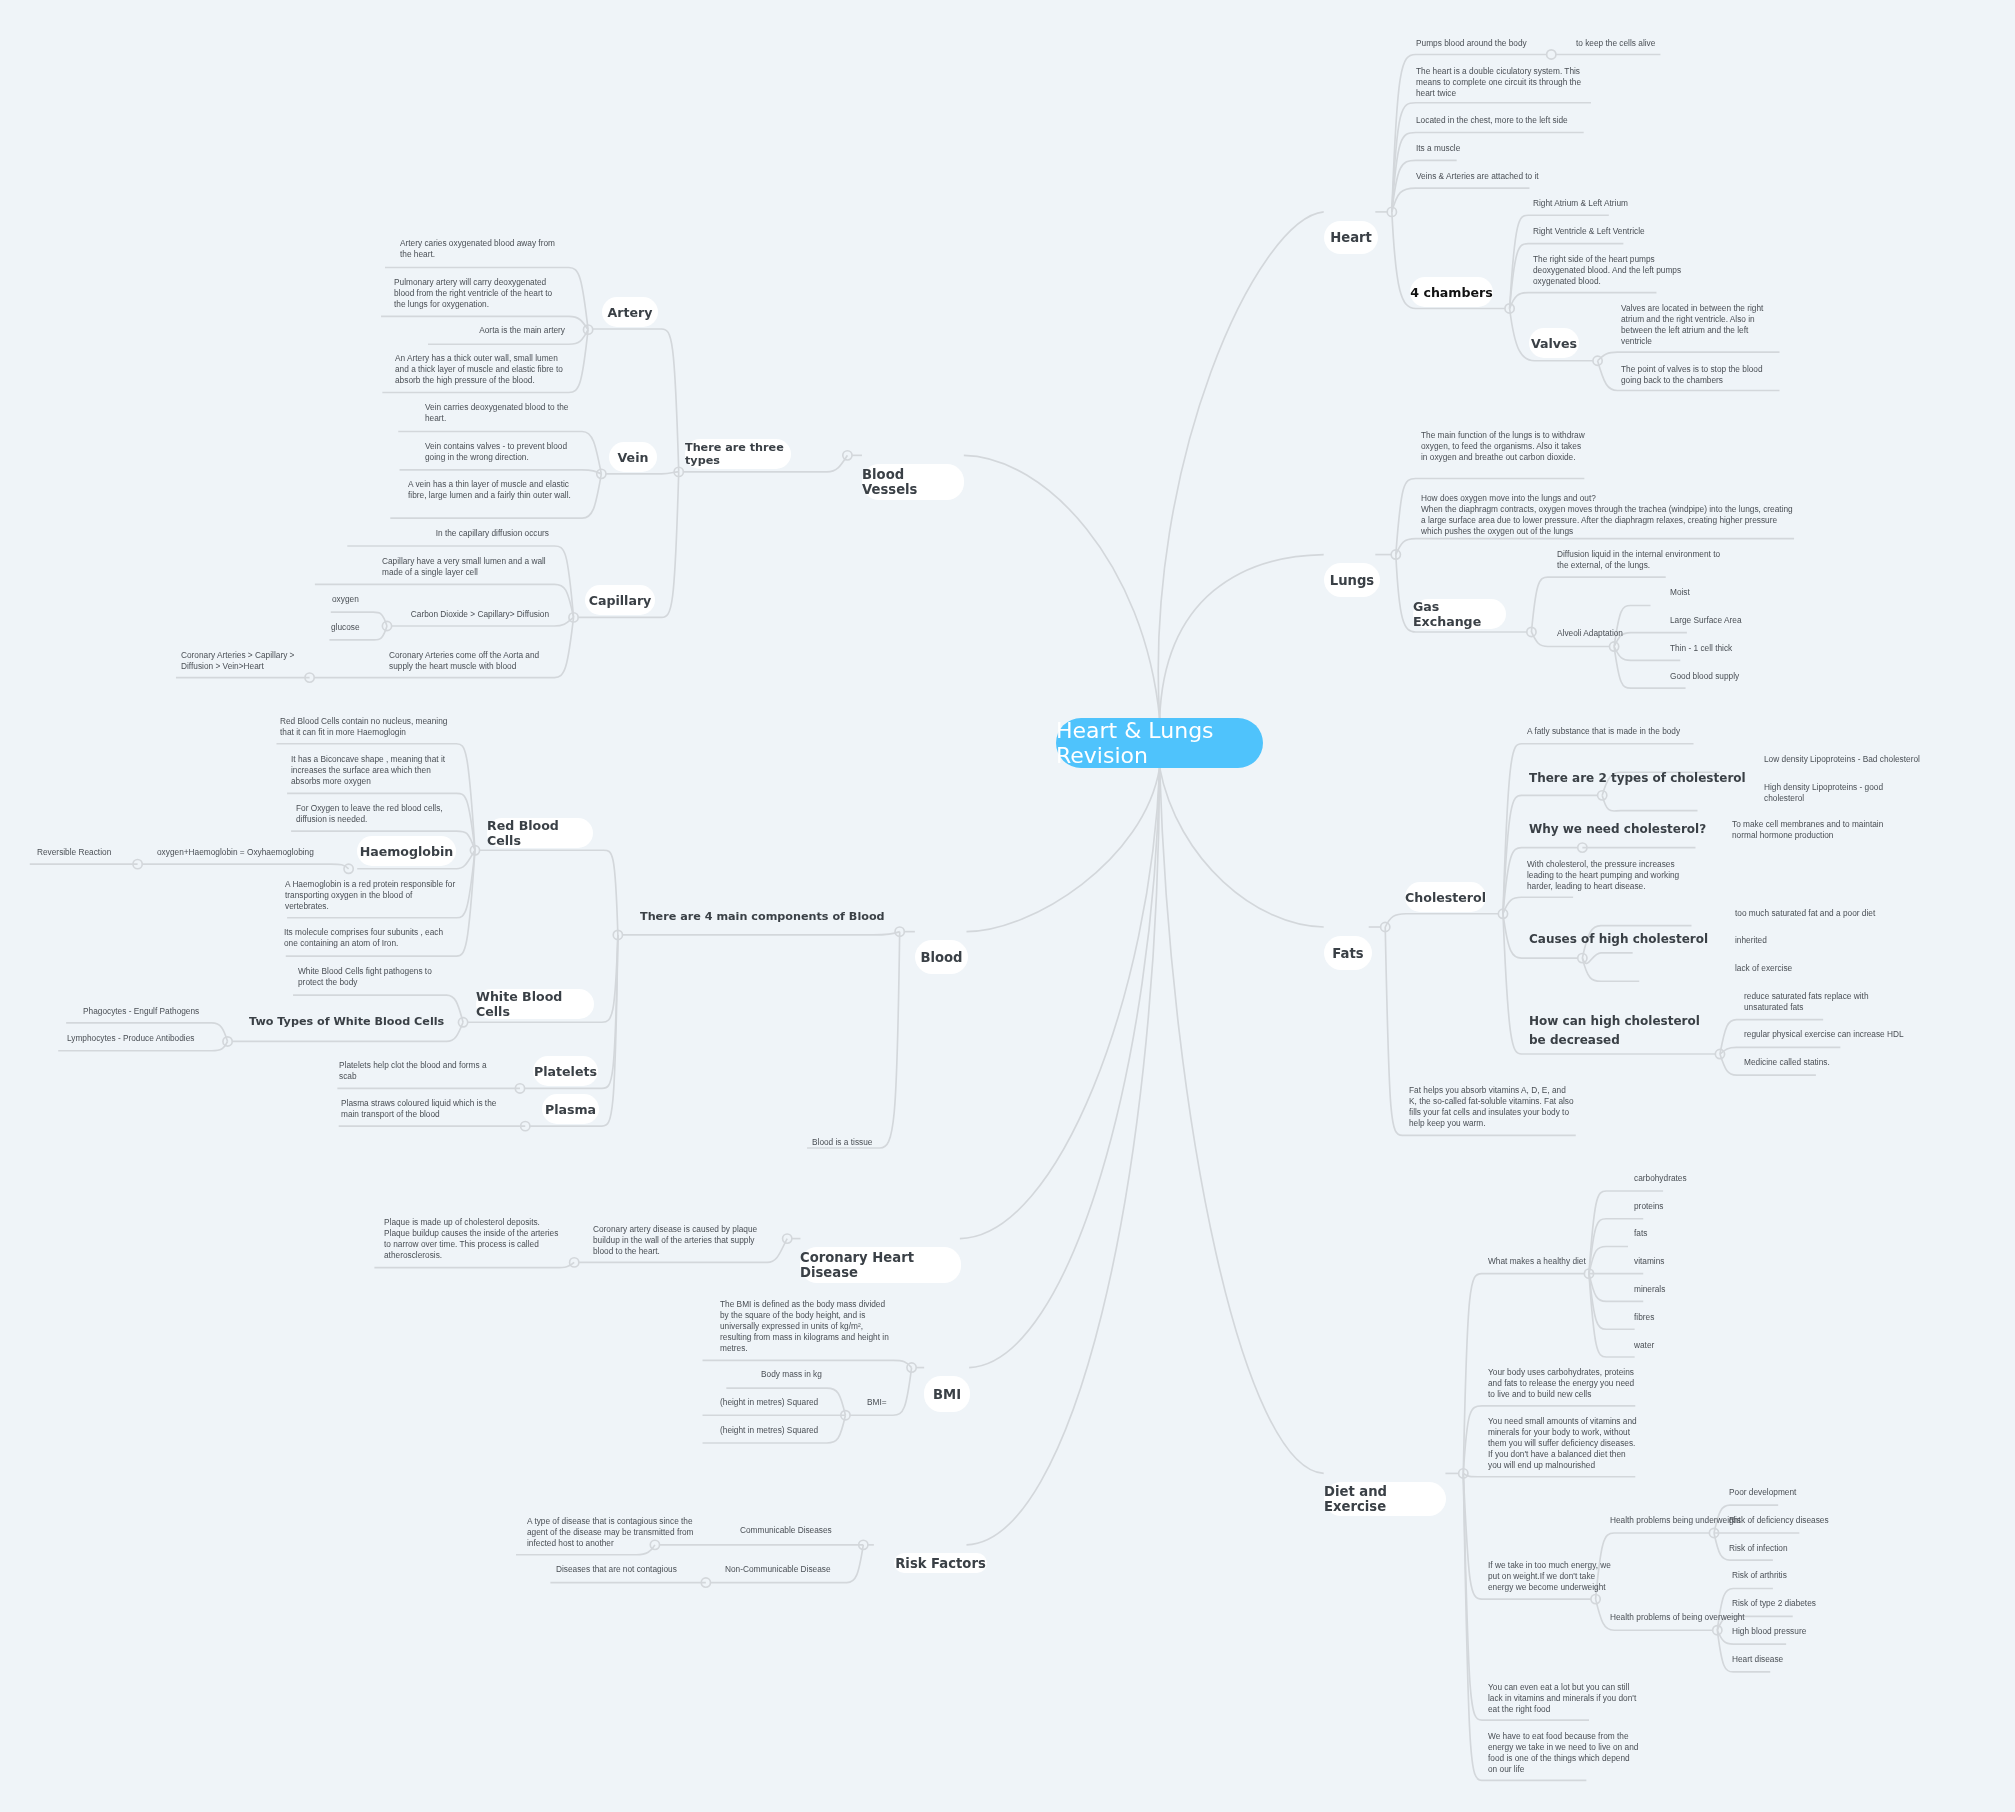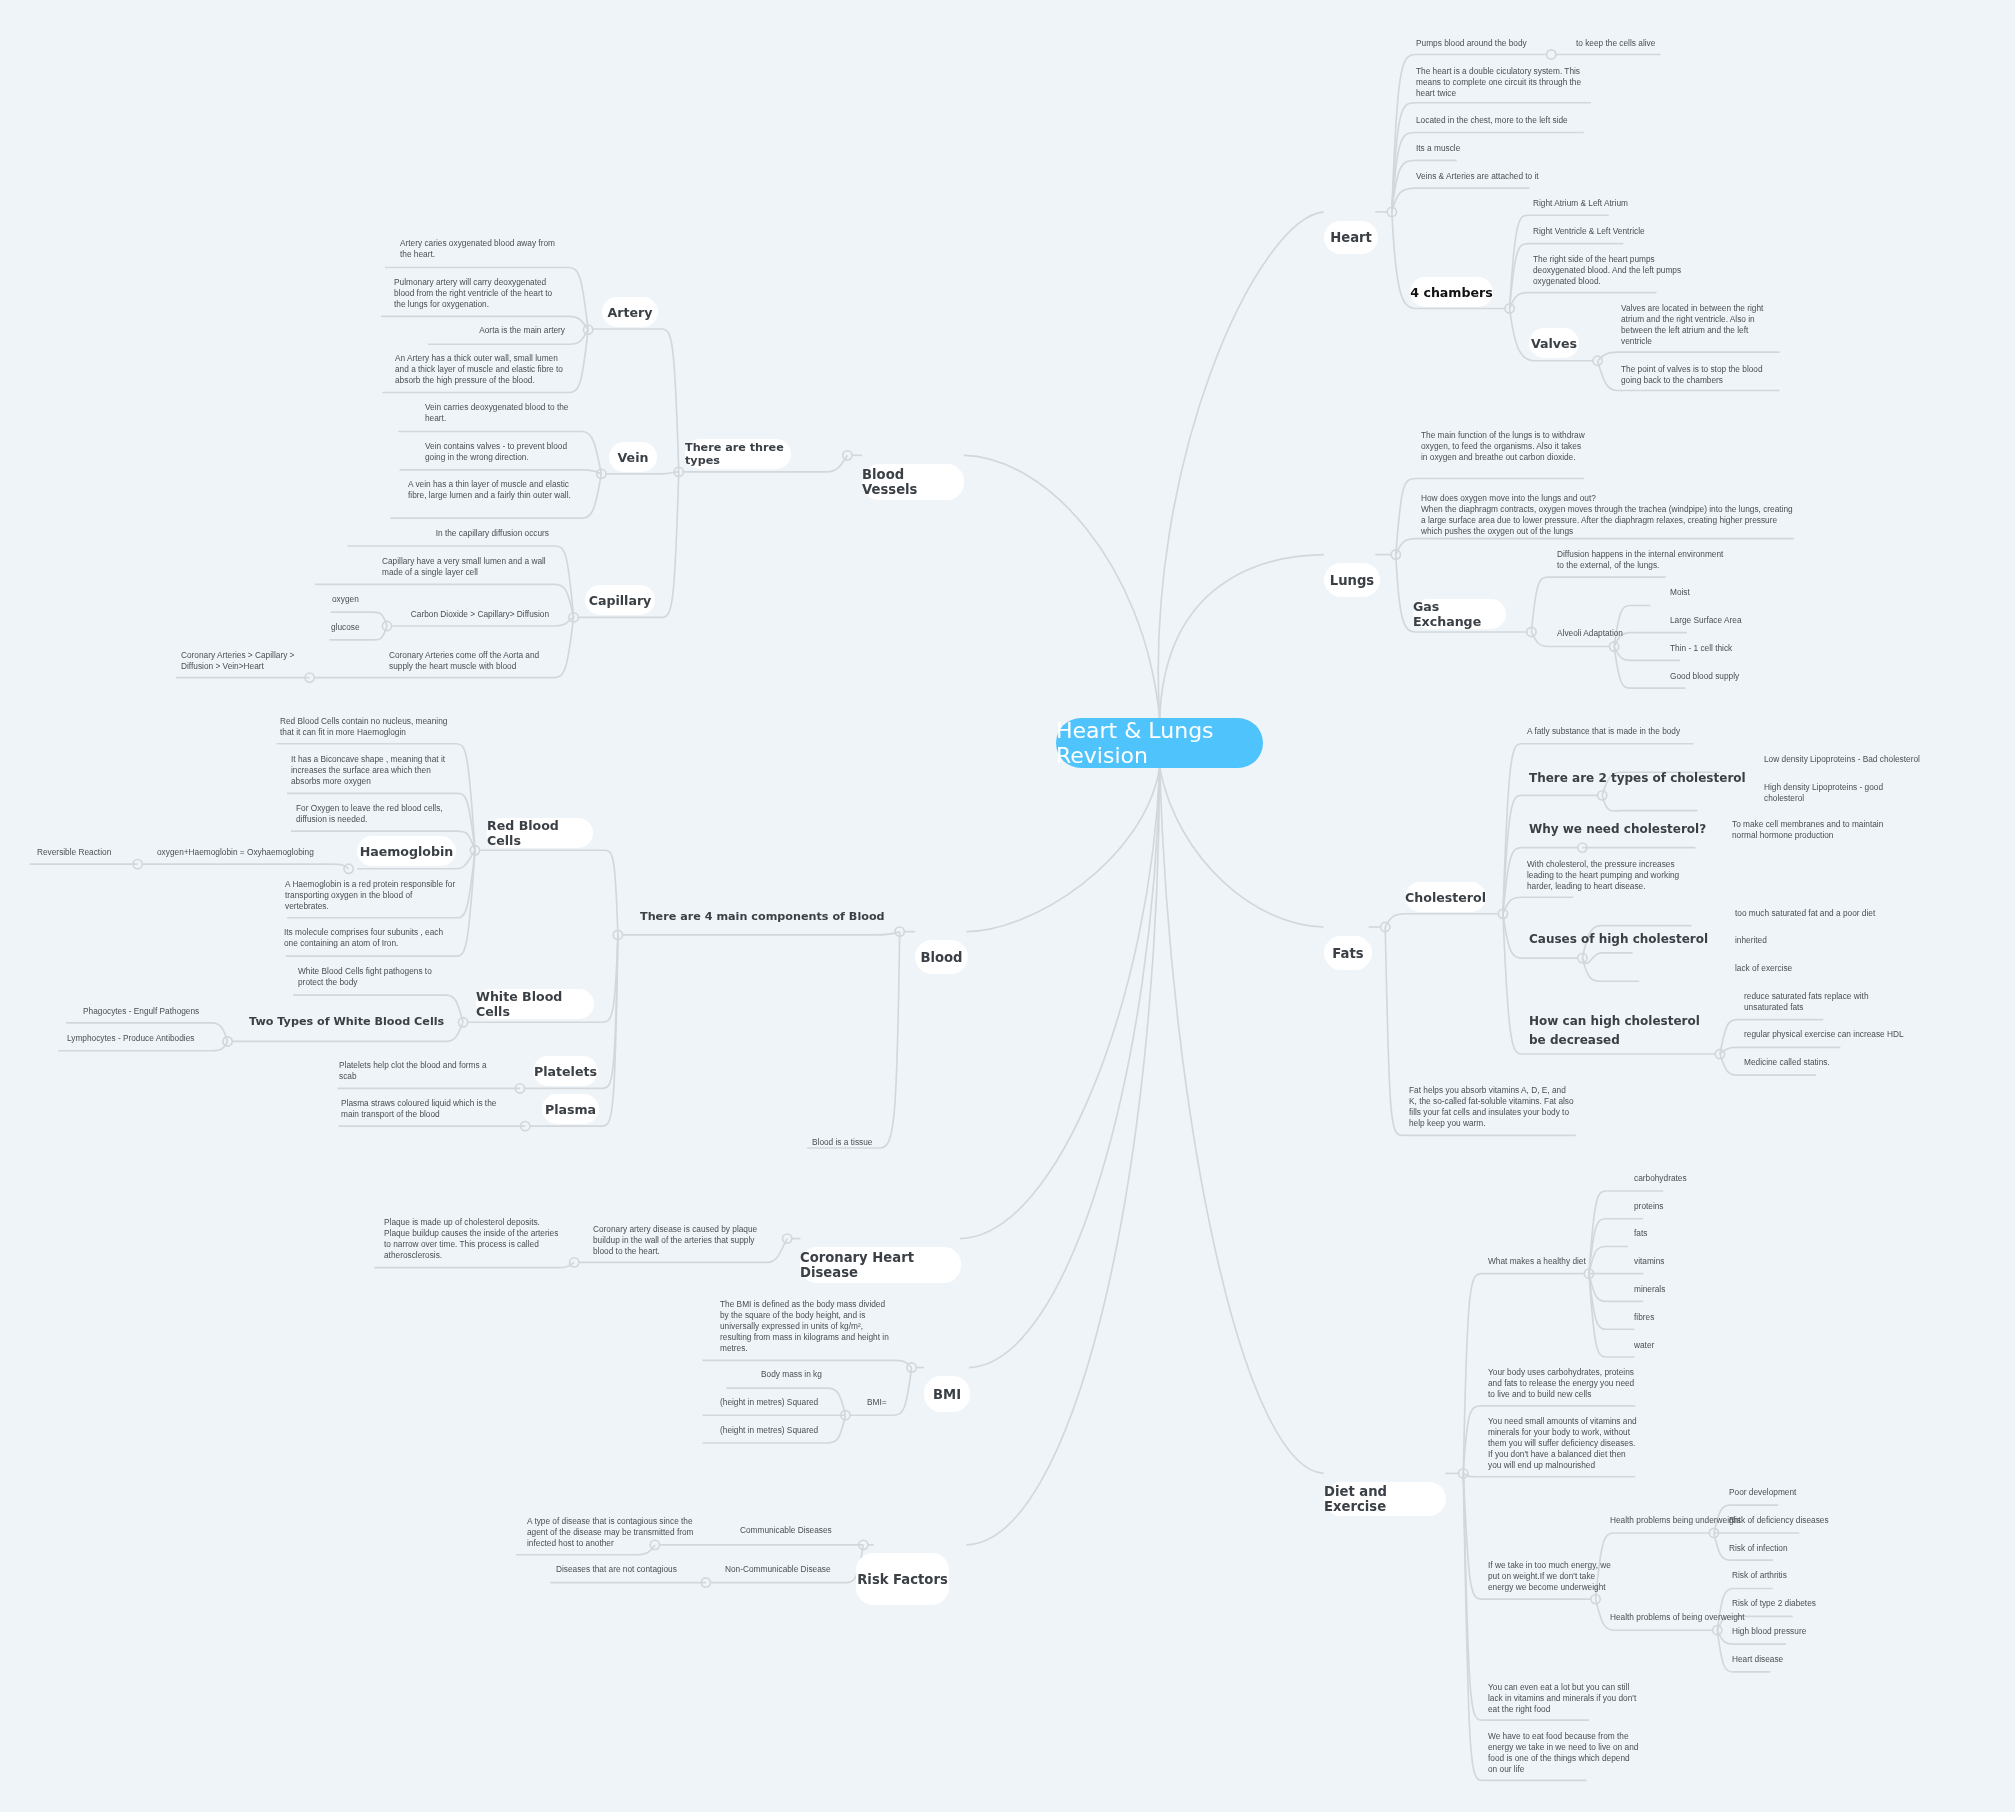--- a/index.html
+++ b/index.html
@@ -230,21 +230,21 @@
 <div class="node leaf" style="left:1533px;top:254px;width:165px;">The right side of the heart pumps deoxygenated blood. And the left pumps oxygenated blood.</div>
 <div class="node sub" style="left:1529px;top:328px;width:50px;height:30px;">Valves</div>
 <div class="node leaf" style="left:1621px;top:303px;width:159px;">Valves are located in between the right atrium and the right ventricle. Also in between the left atrium and the left ventricle</div>
 <div class="node leaf" style="left:1621px;top:364px;width:159px;">The point of valves is to stop the blood going back to the chambers</div>
 
 <div class="node main" style="left:1324px;top:537px;width:56px;height:34px;">Lungs</div>
 <div class="node leaf" style="left:1421px;top:430px;width:165px;">The main function of the lungs is to withdraw oxygen, to feed the organisms. Also it takes in oxygen and breathe out carbon dioxide.</div>
 <div class="node leaf" style="left:1421px;top:493px;width:377px;">How does oxygen move into the lungs and out?
 When the diaphragm contracts, oxygen moves through the trachea (windpipe) into the lungs, creating a large surface area due to lower pressure. After the diaphragm relaxes, creating higher pressure which pushes the oxygen out of the lungs</div>
 <div class="node sub" style="left:1413px;top:599px;width:93px;height:30px;">Gas Exchange</div>
-<div class="node leaf" style="left:1557px;top:549px;width:172px;">Diffusion happens in the internal environment to the external, of the lungs.</div>
+<div class="node leaf" style="left:1557px;top:549px;width:172px;">Diffusion liquid in the internal environment to the external, of the lungs.</div>
 <div class="node leaf" style="left:1557px;top:628px;">Alveoli Adaptation</div>
 <div class="node leaf" style="left:1670px;top:587px;">Moist</div>
 <div class="node leaf" style="left:1670px;top:615px;">Large Surface Area</div>
 <div class="node leaf" style="left:1670px;top:643px;">Thin - 1 cell thick</div>
 <div class="node leaf" style="left:1670px;top:671px;">Good blood supply</div>
 
 <div class="node main" style="left:1324px;top:910px;width:48px;height:34px;">Fats</div>
 <div class="node sub" style="left:1405px;top:882px;width:81px;height:30px;">Cholesterol</div>
 <div class="node leaf" style="left:1527px;top:726px;">A fatly substance that is made in the body</div>
 <div class="node subplain" style="left:1529px;top:769px;">There are 2 types of cholesterol</div>
@@ -333,18 +333,18 @@
 <div class="node leaf" style="left:593px;top:1224px;width:172px;">Coronary artery disease is caused by plaque buildup in the wall of the arteries that supply blood to the heart.</div>
 <div class="node leaf" style="left:384px;top:1217px;width:179px;">Plaque is made up of cholesterol deposits. Plaque buildup causes the inside of the arteries to narrow over time. This process is called atherosclerosis.</div>
 
 <div class="node main" style="left:924px;top:1350px;width:46px;height:36px;">BMI</div>
 <div class="node leaf" style="left:720px;top:1299px;width:172px;">The BMI is defined as the body mass divided by the square of the body height, and is universally expressed in units of kg/m², resulting from mass in kilograms and height in metres.</div>
 <div class="node leaf" style="left:867px;top:1397px;">BMI=</div>
 <div class="node leaf" style="left:761px;top:1369px;">Body mass in kg</div>
 <div class="node leaf" style="left:720px;top:1397px;">(height in metres) Squared</div>
 <div class="node leaf" style="left:720px;top:1425px;">(height in metres) Squared</div>
 
-<div class="node main" style="left:856px;top:1527px;width:93px;height:52px;">Risk Factors</div>
+<div class="node main" style="left:894px;top:1527px;width:93px;height:20px;">Risk Factors</div>
 <div class="node leaf" style="left:740px;top:1525px;">Communicable Diseases</div>
 <div class="node leaf" style="left:527px;top:1516px;width:185px;">A type of disease that is contagious since the agent of the disease may be transmitted from infected host to another</div>
 <div class="node leaf" style="left:725px;top:1564px;">Non-Communicable Disease</div>
 <div class="node leaf" style="left:556px;top:1564px;">Diseases that are not contagious</div>
 
 
 </body></html>

